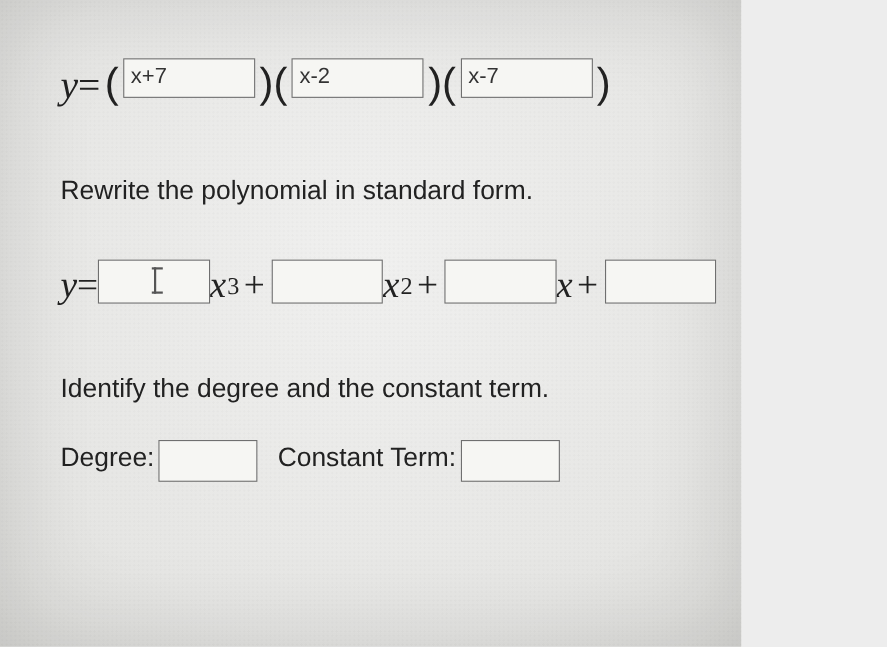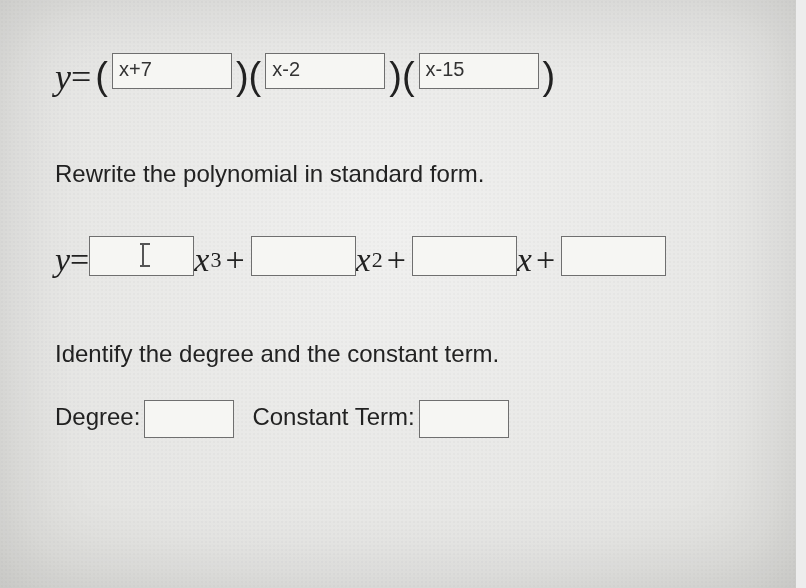--- a/index.html
+++ b/index.html
@@ -6,21 +6,21 @@
   margin: 0;
   padding: 0;
   width: 806px;
   height: 588px;
   font-family: Arial, Helvetica, sans-serif;
   background: #ededed;
   color: #222;
   overflow: hidden;
 }
 .page {
-  width: 796px;
+  width: 674px;
   height: 588px;
   box-sizing: border-box;
   padding: 55px 23px 20px 55px;
   background: radial-gradient(ellipse at 50% 40%, #f0f0ef 0%, #e6e6e4 70%, #dcdcd9 100%);
   position: relative;
 }
 .halftone {
   position: absolute; top:0; left:0; right:0; bottom:0;
   pointer-events:none;
   background-image: radial-gradient(rgba(0,0,0,0.02) 1px, transparent 1px);
@@ -105,21 +105,21 @@
   <div class="vignette"></div>
 
   <div class="row eqrow1">
     <span class="math mi">y</span>
     <span class="math"> = </span>
     <span class="paren">(</span>
     <span class="box">x+7</span>
     <span class="paren">)(</span>
     <span class="box">x-2</span>
     <span class="paren">)(</span>
-    <span class="box">x-15</span>
+    <span class="box">x-7</span>
     <span class="paren">)</span>
   </div>
 
   <div class="prompt">Rewrite the polynomial in standard form.</div>
 
   <div class="row eqrow2">
     <span class="math mi">y</span>
     <span class="math"> = </span>
 
     <span class="box midbox cursor-box">

